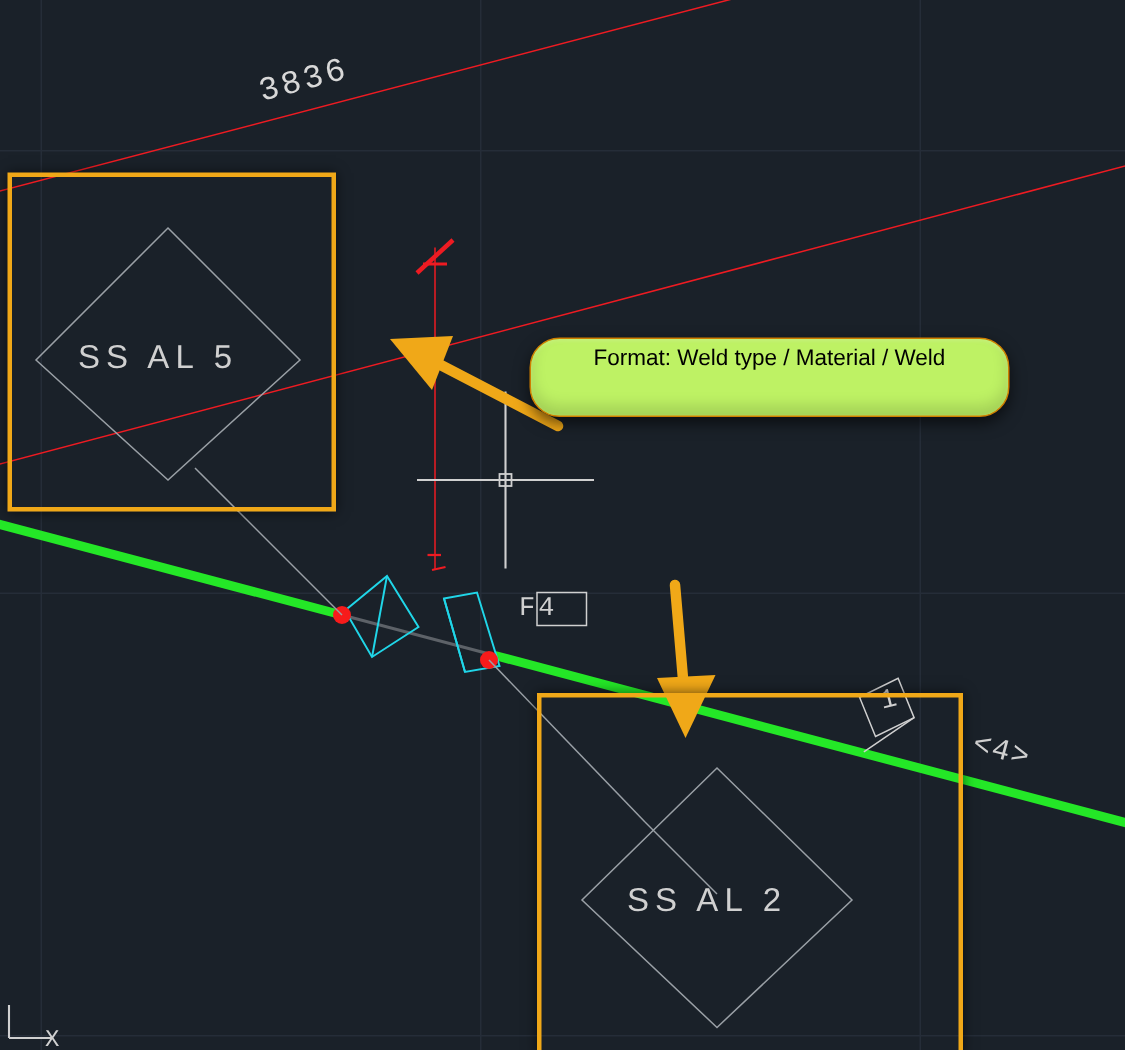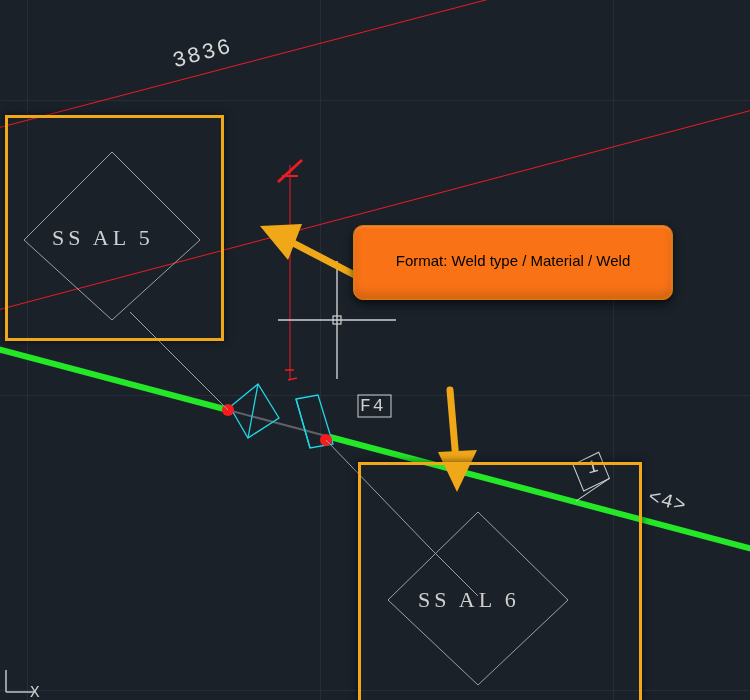--- a/index.html
+++ b/index.html
@@ -24,21 +24,21 @@
   .dimension-text {
     position: absolute;
     color: #d8d8d8;
     font-family: "Courier New", monospace;
     font-size: 22px;
     letter-spacing: 2px;
   }
   .weld-text {
     position: absolute;
     color: #d0d0d0;
-    font-family: Liberation Serif, serif;
+    font-family: Liberation Sans, sans-serif;
     font-size: 22px;
     letter-spacing: 4px;
   }
   .tag-text {
     position: absolute;
     color: #d0d0d0;
     font-family: "Courier New", monospace;
     font-size: 18px;
     letter-spacing: 2px;
   }
@@ -50,27 +50,27 @@
     letter-spacing: 1px;
   }
   .highlight-box {
     position: absolute;
     border: 3px solid #f0a818;
     box-shadow: 0 0 8px rgba(0,0,0,0.6);
     background: transparent;
   }
   .callout {
     position: absolute;
-    background: #f97316;
+    background: #bef264;
     border: 1px solid #ce7e00;
-    border-radius: 10px;
+    border-radius: 20px;
     color: #000;
     font-size: 15px;
     text-align: center;
-    padding: 26px 28px 30px;
+    padding: 4px 28px 30px;
     box-shadow: 0 4px 10px rgba(0,0,0,0.6), inset 0 1px 3px rgba(255,255,255,0.2), inset 0 -6px 10px rgba(0,0,0,0.15);
   }
   .ucs {
     position: absolute;
     left: 8px;
     bottom: 4px;
     color: #d0d0d0;
     font-family: "Courier New", monospace;
     font-size: 16px;
   }
@@ -145,23 +145,23 @@
     </g>
     <g>
       <line x1="450" y1="390" x2="457" y2="472" stroke="#f0a818" stroke-width="7" stroke-linecap="round"></line>
       <polygon points="457,492 438,452 477,450" fill="#f0a818"></polygon>
     </g>
   </svg>
 
   <div class="dimension-text" style="left:170px; top:50px; transform: rotate(-15deg); transform-origin:left top;">3836</div>
 
   <div class="weld-text" style="left:52px; top:225px;">SS AL 5</div>
-  <div class="weld-text" style="left:418px; top:587px;">SS AL 6</div>
+  <div class="weld-text" style="left:418px; top:587px;">SS AL 2</div>
 
-  <div class="tag-text" style="left:360px; top:396px;">F4</div>
+  <div class="tag-text" style="left:346px; top:396px;">F4</div>
 
   <div class="tag-text" style="left:587px; top:457px; transform:rotate(-14deg);">1</div>
 
   <div class="angle-text" style="left:648px; top:490px; transform:rotate(15deg);">&lt;4&gt;</div>
 
   <div class="highlight-box" style="left:5px; top:115px; width:213px; height:220px;"></div>
   <div class="highlight-box" style="left:358px; top:462px; width:278px; height:235px;"></div>
 
   <div class="callout" style="left:353px; top:225px; width:320px; box-sizing:border-box;">
     <div>Format: Weld type / Material / Weld</div>

